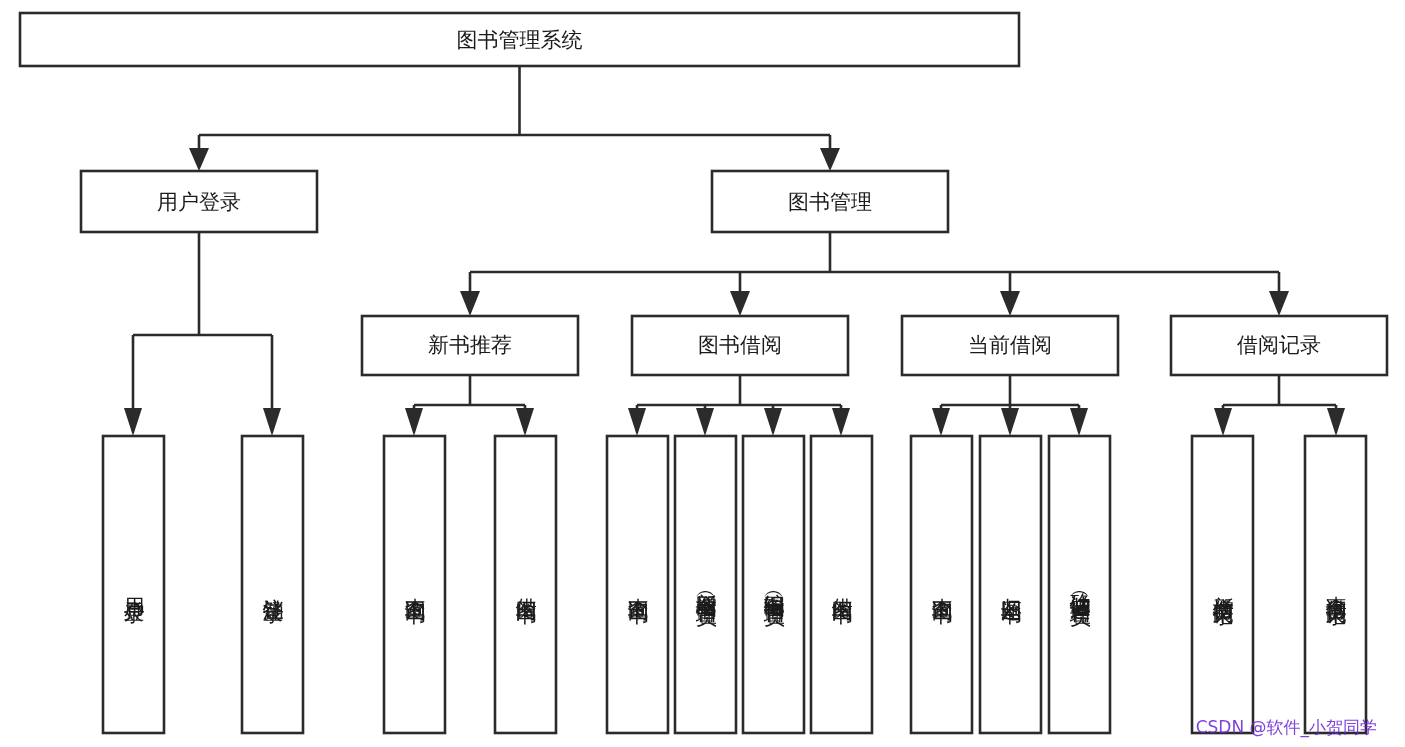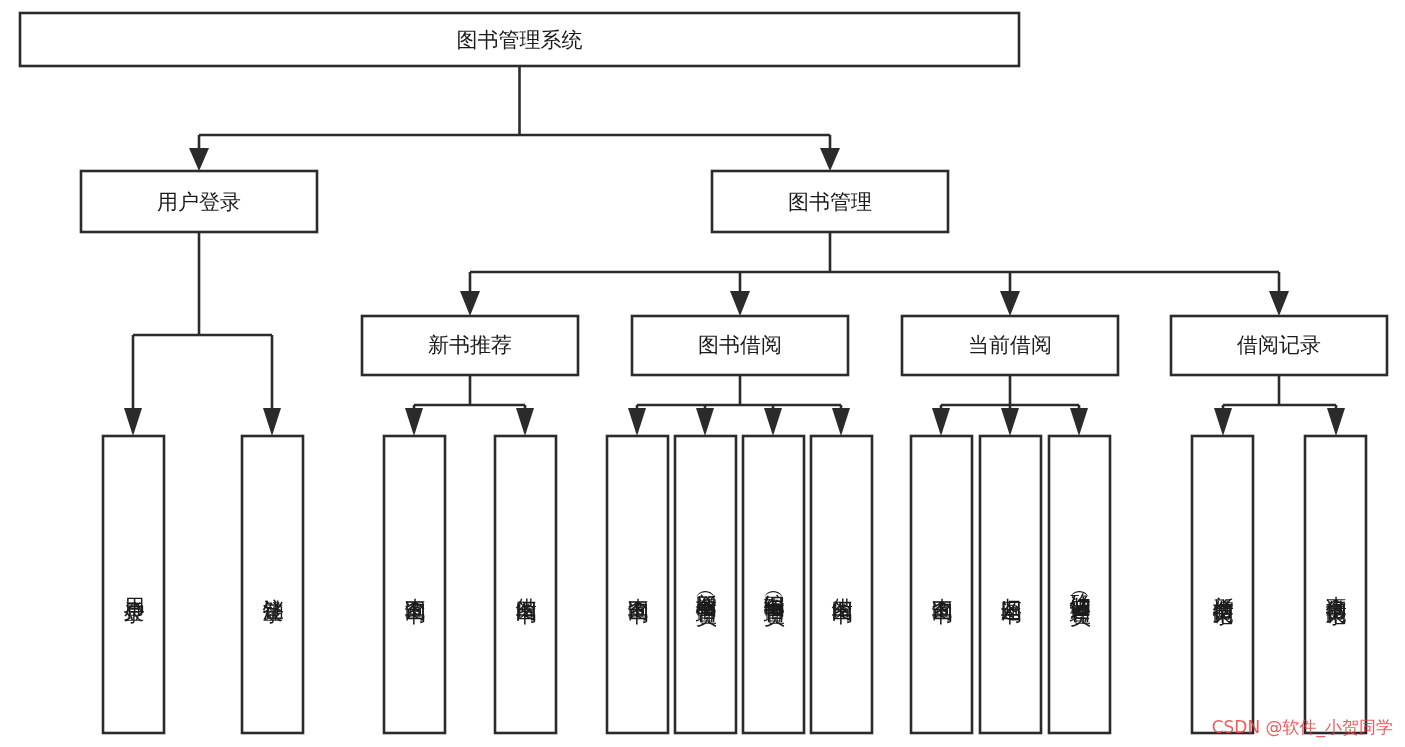--- a/index.html
+++ b/index.html
@@ -60,25 +60,25 @@
     letter-spacing: 2px;
     display: flex;
     align-items: center;
     justify-content: center;
     text-align: center;
     pointer-events: none;
     user-select: none;
   }
   .watermark {
     position: absolute;
-    right: 12px;
+    right: 28px;
     bottom: 8px;
     font-family: "DejaVu Sans", "Liberation Sans", sans-serif;
     font-size: 17px;
-    color: #ef4444;
+    color: #6d28d9;
     opacity: .88;
     white-space: nowrap;
   }
 </style>
 </head>
 <body>
 
 <div id="diagram-root">
 
   <svg class="flow" viewBox="0 0 1405 747" xmlns="http://www.w3.org/2000/svg">

